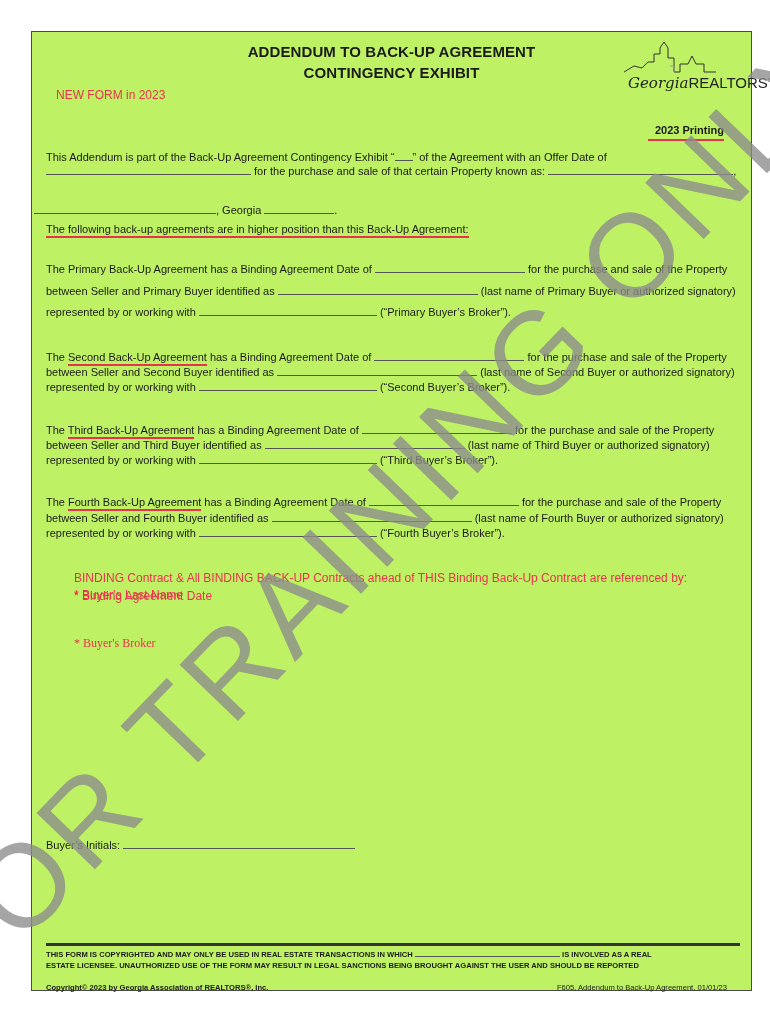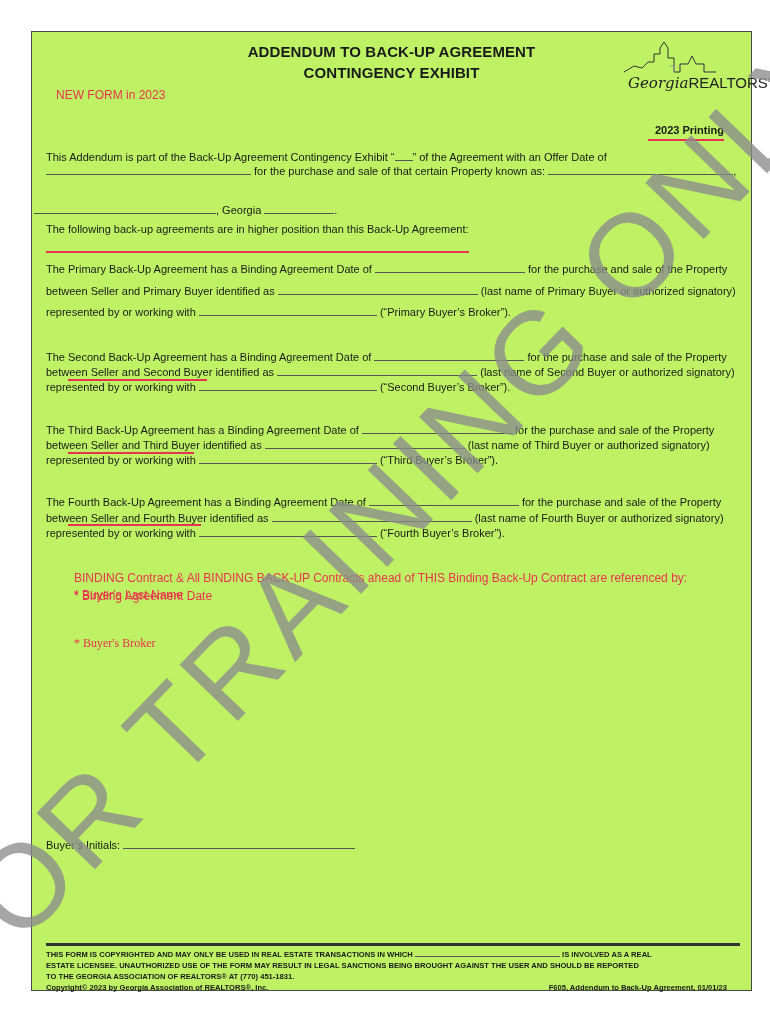--- a/index.html
+++ b/index.html
@@ -13,28 +13,28 @@
   .title.l2 { top: 32px; }
   .new-form { position: absolute; left: 24px; top: 56px; color: #e8334f; font-size: 12px; }
   .logo { position: absolute; left: 572px; top: 8px; width: 140px; height: 62px; }
   .logo-text { position: absolute; left: 0; top: 34px; font-size: 15px; white-space: nowrap; color:#222; }
   .logo-text .script { font-family: "DejaVu Serif", serif; font-style: italic; font-size: 15px; margin-left: 24px; }
   .printing { position: absolute; right: 27px; top: 92px; font-size: 11px; font-weight: bold; }
   .printing-ul { position: absolute; right: 27px; top: 107px; width: 76px; height: 2px; background: #e8334f; }
   .txt { position: absolute; font-size: 11px; white-space: nowrap; line-height: 14px; }
   .just { left: 14px; width: 680px; }
   .blank { display: inline-block; border-bottom: 1px solid #555; height: 10px; vertical-align: baseline; }
-  .red-ul { border-bottom: 2px solid #e8334f; padding-bottom: 16px; }
+  .red-ul { border-bottom: 2px solid #e8334f; padding-bottom: 1px; }
   .red-note { position: absolute; left: 42px; color: #e8334f; font-size: 12px; white-space: nowrap; }
   .watermark { position: absolute; left: 385px; top: 510px; transform: translate(-50%,-50%) rotate(-46deg);
                font-size: 118px; color: #8c8c8c; opacity: 0.78; white-space: nowrap; letter-spacing: 6px;
                font-family: "Liberation Sans", sans-serif; pointer-events: none; z-index: 5; }
   .footer-rule { position: absolute; left: 14px; width: 694px; top: 911px; height: 3px; background: #333; }
   .footer { position: absolute; left: 14px; width: 694px; font-size: 7.6px; font-weight: bold; white-space: nowrap; line-height: 11px; }
-  .footer-right { position: absolute; right: 13px; font-size: 7.6px; font-weight: bold; }
+  .footer-right { position: absolute; right: 13px; font-size: 7.6px; font-weight: normal; }
 </style>
 </head>
 <body>
 
 <div class="page">
 
   <div class="title l1">ADDENDUM TO BACK-UP AGREEMENT</div>
   <div class="title l2">CONTINGENCY EXHIBIT</div>
   <div class="new-form">NEW FORM in 2023</div>
 
@@ -152,21 +152,20 @@
     <span class="blank" style="width:232px"></span>
   </div>
 
   <div class="footer-rule"></div>
   <div class="footer" style="top:917px;">
     <span>THIS FORM IS COPYRIGHTED AND MAY ONLY BE USED IN REAL ESTATE TRANSACTIONS IN WHICH</span>
     <span class="blank" style="width:145px; height:7px"></span>
     <span>IS INVOLVED AS A REAL</span>
   </div>
   <div class="footer" style="top:928px;">ESTATE LICENSEE. UNAUTHORIZED USE OF THE FORM MAY RESULT IN LEGAL SANCTIONS BEING BROUGHT AGAINST THE USER AND SHOULD BE REPORTED</div>
-  <div class="footer" style="top:939px;">TO THE GEORGIA ASSOCIATION OF REALTORS® AT (770) 451-1831.</div>
   <div class="footer" style="top:950px;">
     <span>Copyright© 2023 by Georgia Association of REALTORS®, Inc.</span>
     <span class="footer-right">F605, Addendum to Back-Up Agreement, 01/01/23</span>
   </div>
 
 </div>
 
 <div class="watermark">FOR TRAINING ONLY</div>
 
 </body></html>

